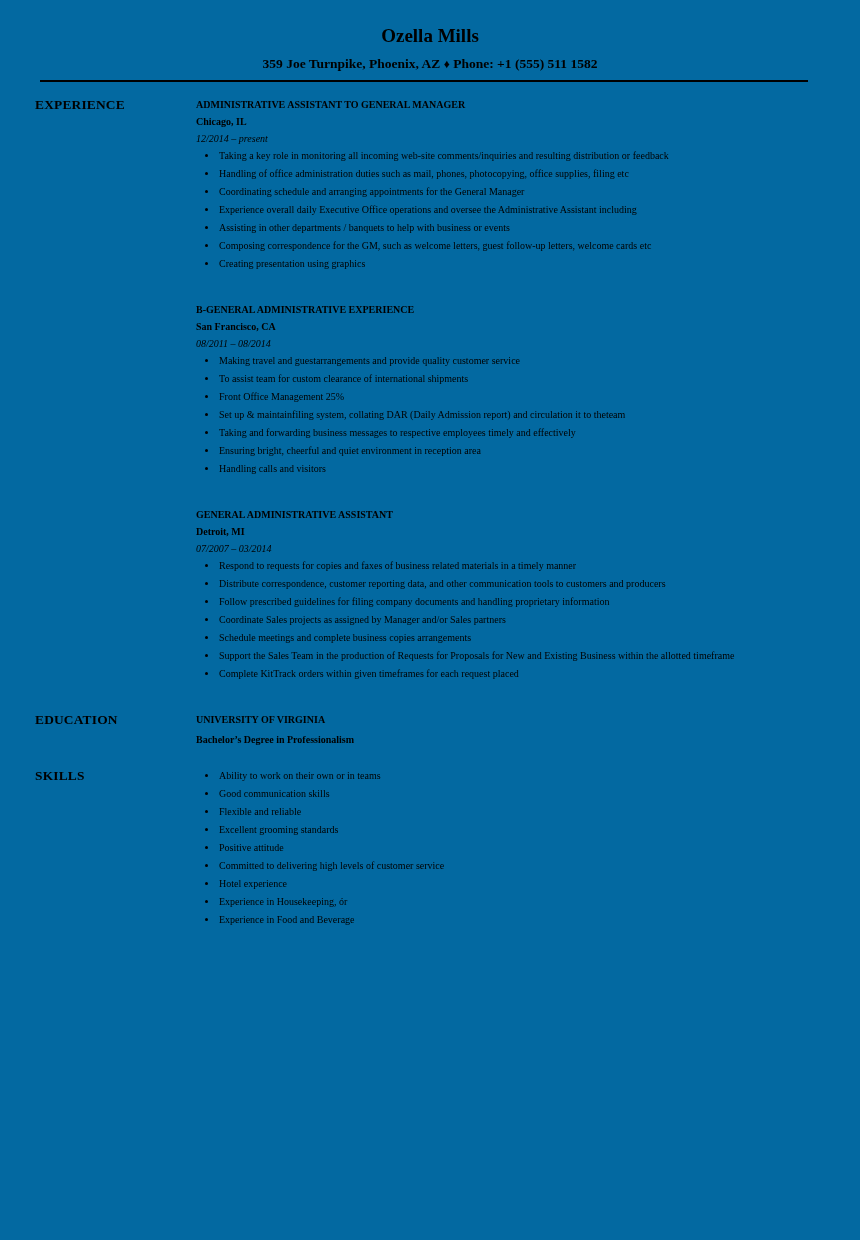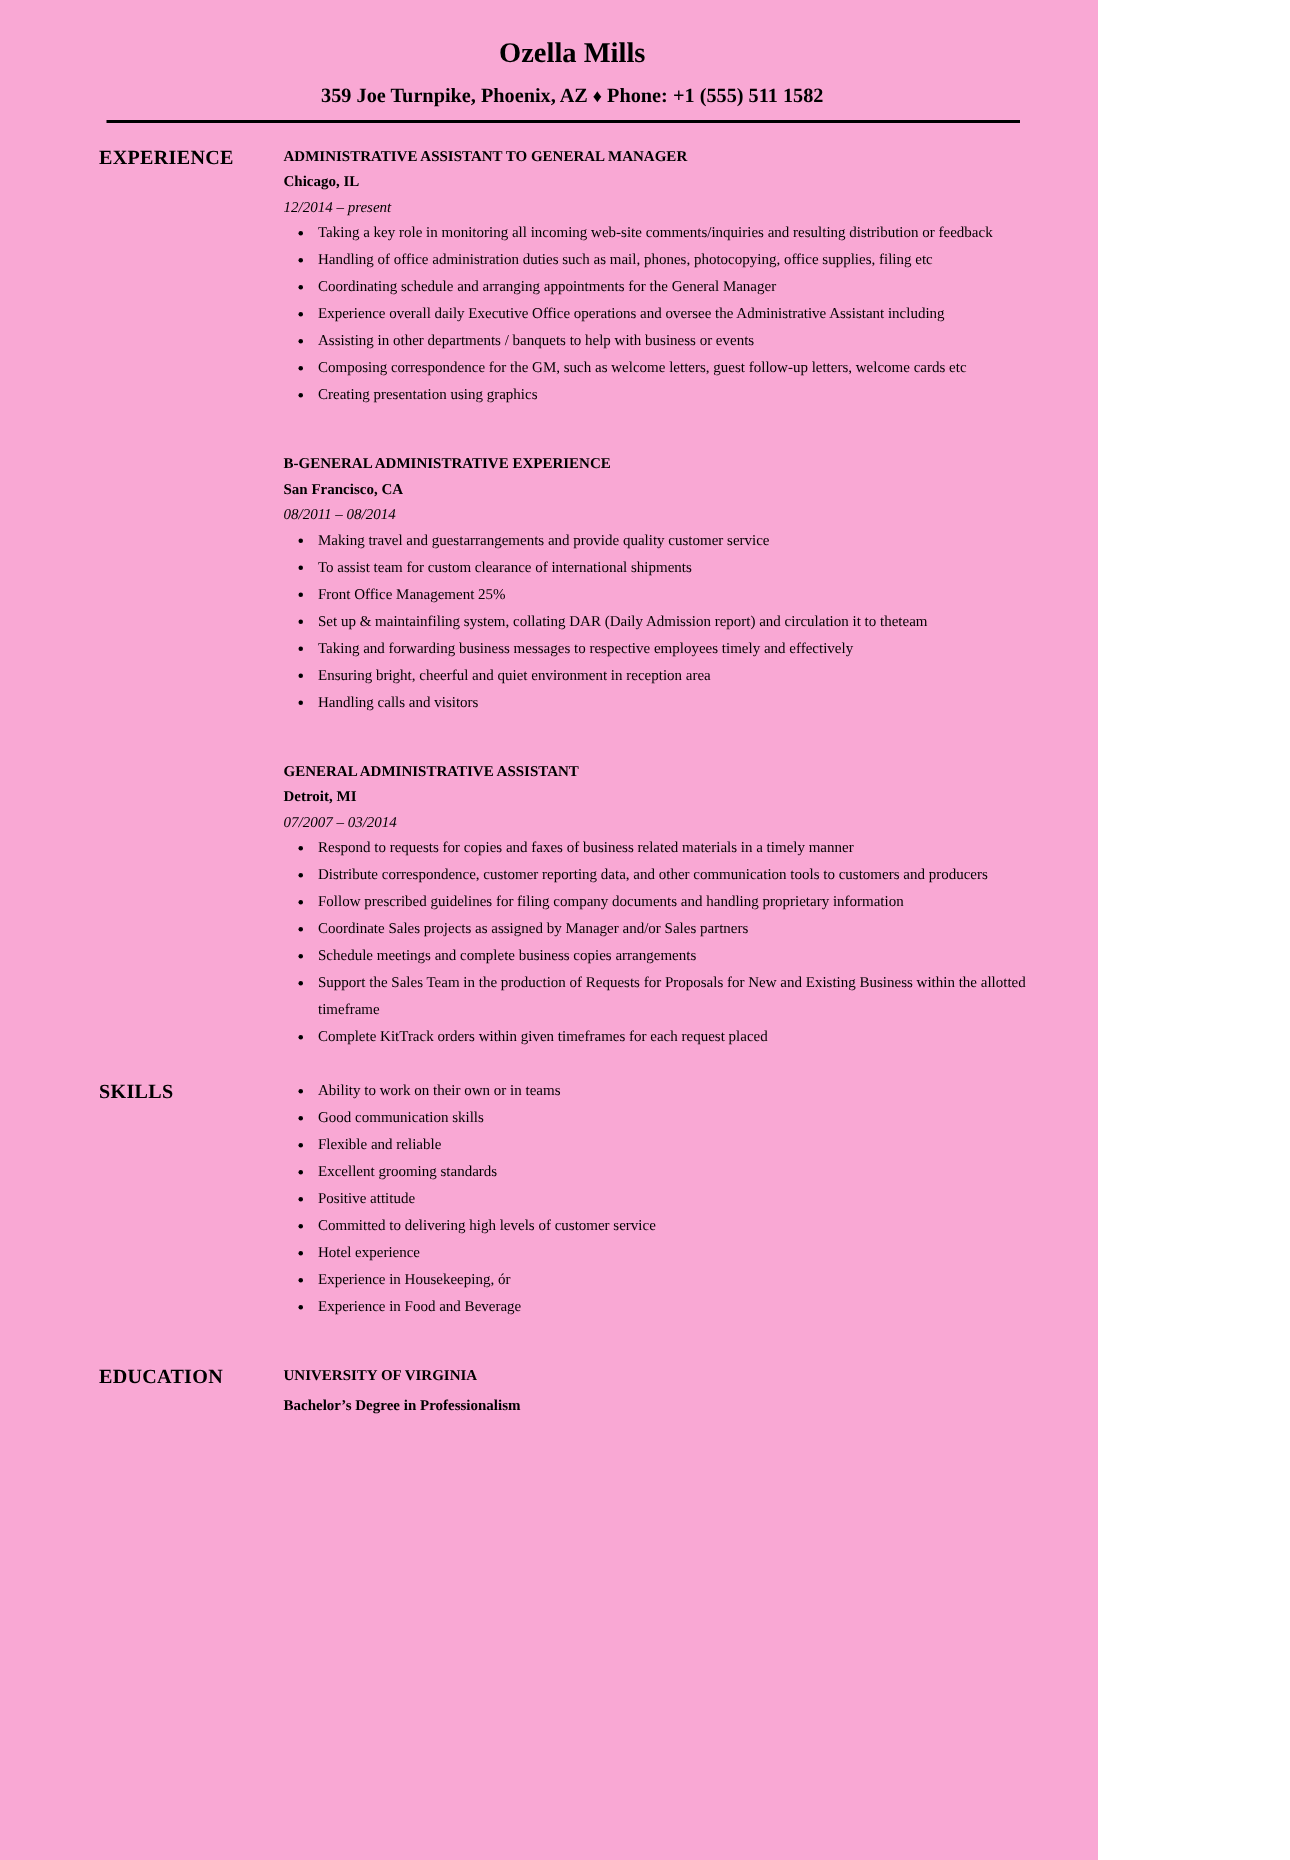--- a/index.html
+++ b/index.html
@@ -5,46 +5,45 @@
   * { box-sizing: border-box; }
   html, body { margin: 0; padding: 0; }
   body {
     width: 860px;
     height: 1240px;
     background: #ffffff;
     color: #000000;
     font-family: "Liberation Serif", "DejaVu Serif", serif;
   }
   .page {
-    width: 732px;
+    width: 860px;
     height: 1240px;
     overflow: hidden;
-    background: #f9a8d4;
-    padding-left: 31px;
+    background: #0369a1;
   }
   .header { text-align: center; padding-top: 26px; }
   .name {
     font-size: 19px;
     font-weight: 700;
     line-height: 19px;
   }
   .contact {
     margin-top: 10px;
     font-size: 13.5px;
     font-weight: 700;
     line-height: 17px;
   }
   .contact .diamond { font-size: 12px; }
   .rule {
     border: none;
     border-top: 2.6px solid #000000;
     margin: 7px 52px 0 40px;
     height: 0;
   }
-  .section { display: flex; margin-top: 14px; }
+  .section { display: flex; margin-top: 14px; gap: 38px; }
   .section-label {
     flex: 0 0 auto;
     width: 123px;
     margin-left: 35px;
     font-size: 13.4px;
     font-weight: 700;
     line-height: 17px;
     letter-spacing: 0.2px;
   }
   .section-content {
@@ -134,39 +133,39 @@
             <li>Coordinate Sales projects as assigned by Manager and/or Sales partners</li>
             <li>Schedule meetings and complete business copies arrangements</li>
             <li>Support the Sales Team in the production of Requests for Proposals for New and Existing Business within the allotted timeframe</li>
             <li>Complete KitTrack orders within given timeframes for each request placed</li>
           </ul>
       </div>
 
     </div>
   </div>
 
+  <div class="section education-gap">
+    <div class="section-label">EDUCATION</div>
+    <div class="section-content">
+      <div class="school">UNIVERSITY OF VIRGINIA</div>
+      <div class="degree">Bachelor’s Degree in Professionalism</div>
+    </div>
+  </div>
+
   <div class="section skills-gap">
     <div class="section-label">SKILLS</div>
     <div class="section-content">
       <ul class="bullets">
 
       <li>Ability to work on their own or in teams</li>
           <li>Good communication skills</li>
           <li>Flexible and reliable</li>
           <li>Excellent grooming standards</li>
           <li>Positive attitude</li>
           <li>Committed to delivering high levels of customer service</li>
           <li>Hotel experience</li>
           <li>Experience in Housekeeping, ór</li>
           <li>Experience in Food and Beverage</li>
         </ul>
     </div>
   </div>
 
-  <div class="section education-gap">
-    <div class="section-label">EDUCATION</div>
-    <div class="section-content">
-      <div class="school">UNIVERSITY OF VIRGINIA</div>
-      <div class="degree">Bachelor’s Degree in Professionalism</div>
-    </div>
-  </div>
-
 </div>
 
 </body></html>

